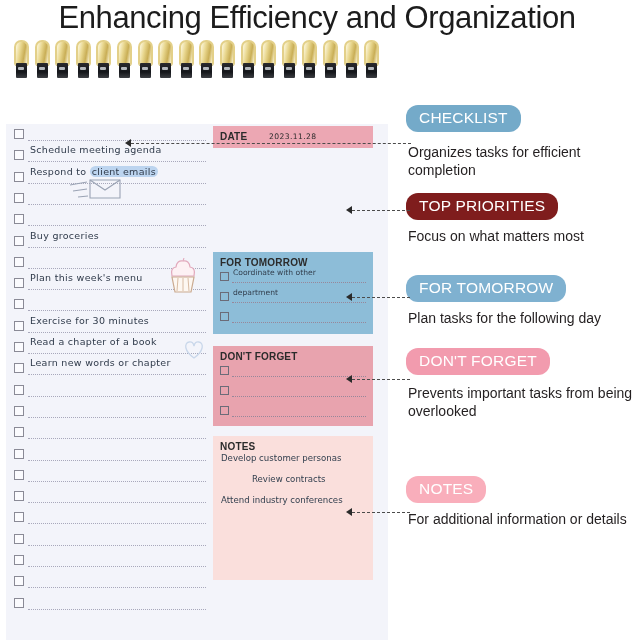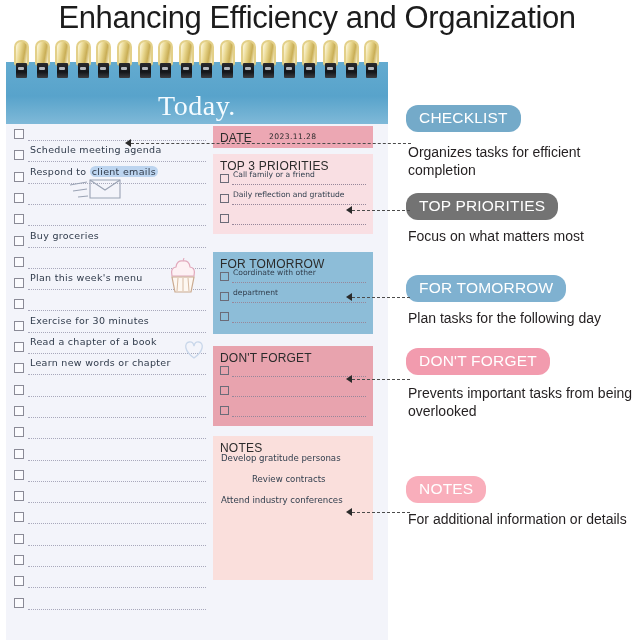--- a/index.html
+++ b/index.html
@@ -82,21 +82,21 @@
   .hand .hl-pink { background: #f3c9d8; border-radius: 6px; padding: 0 2px; }
 
   
   .doodle { position: absolute; pointer-events: none; }
 
   
   .rightcol { position: absolute; left: 207px; top: 2px; width: 168px; height: 512px; }
   .panel { position: absolute; left: 0; width: 160px; }
   .panel-title {
     position: absolute; left: 7px; top: 5px;
-    font-size: 12px; font-weight: 400; color: #2b2b2b; letter-spacing: 0.2px;
+    font-size: 10px; font-weight: 700; color: #2b2b2b; letter-spacing: 0.2px;
   }
   .panel-date-val {
     position: absolute; left: 56px; top: 6px;
     font-family: "DejaVu Sans", sans-serif;
     font-size: 7.6px; color: #2b2b2b; letter-spacing: .4px;
   }
   .p-row { position: absolute; left: 7px; width: 146px; height: 18px; }
   .p-box {
     position: absolute; left: 0; top: 2px; width: 8.5px; height: 8.5px;
     border: 1.2px solid #6b6b78; background: transparent;
@@ -141,23 +141,20 @@
 </style>
 </head>
 <body>
 
 <div id="stage">
 
   <div class="page-title">Enhancing Efficiency and Organization</div>
 
   <div class="notepad">
 
-    <div class="pad-header">
-      <div class="pad-header-title">Today.</div>
-    </div>
 
     <div class="spiral" id="spiral">
         <div class="ring" style="left: 0px;">
           <div class="wire"></div>
           <div class="clip"></div>
         </div>
         <div class="ring" style="left: 20.6px;">
           <div class="wire"></div>
           <div class="clip"></div>
         </div>
@@ -348,37 +345,20 @@
 
       <svg class="doodle" style="left:176px; top:214px;" width="24" height="22" viewBox="0 0 24 22">
         <path d="M12 20 C2 13 2 5 7 4 Q11 3 12 8 Q13 3 17 4 C22 5 22 13 12 20 Z" fill="none" stroke="#c9d7ea" stroke-width="1.3"></path>
       </svg>
 
       <div class="rightcol" id="rightcol">
           <div class="panel" style="top: 0px; height: 22px; background: rgb(236, 167, 179);">
             <div class="panel-title">DATE</div>
             <div class="panel-date-val">2023.11.28</div>
           </div>
-          <div class="panel" style="top: 28px; height: 80px; background: rgb(249, 223, 227);">
-            <div class="panel-title">TOP 3 PRIORITIES</div>
-            <div class="p-row" style="top: 18px;">
-              <div class="p-box"></div>
-              <div class="p-line"></div>
-              <div class="p-hand">Call family or a friend</div>
-            </div>
-            <div class="p-row" style="top: 38px;">
-              <div class="p-box"></div>
-              <div class="p-line"></div>
-              <div class="p-hand">Daily reflection and gratitude</div>
-            </div>
-            <div class="p-row" style="top: 58px;">
-              <div class="p-box"></div>
-              <div class="p-line"></div>
-            </div>
-          </div>
           <div class="panel" style="top: 126px; height: 82px; background: rgb(141, 189, 216);">
             <div class="panel-title">FOR TOMORROW</div>
             <div class="p-row" style="top: 38px;">
               <div class="p-box"></div>
               <div class="p-line"></div>
               <div class="p-hand">department</div>
             </div>
             <div class="p-row" style="top: 18px;">
               <div class="p-box"></div>
               <div class="p-line"></div>
@@ -399,32 +379,32 @@
               <div class="p-box"></div>
               <div class="p-line"></div>
             </div>
             <div class="p-row" style="top: 58px;">
               <div class="p-box"></div>
               <div class="p-line"></div>
             </div>
           </div>
           <div class="panel" style="top: 310px; height: 144px; background: rgb(250, 223, 220);">
             <div class="panel-title">NOTES</div>
-            <div class="notes-hand" style="top: 17px;">Develop gratitude personas</div>
+            <div class="notes-hand" style="top: 17px;">Develop customer personas</div>
             <div class="notes-hand" style="top: 38px; padding-left: 31px;">Review contracts</div>
             <div class="notes-hand" style="top: 59px;">Attend industry conferences</div>
           </div>
         </div>
 
     </div>
   </div>
 
   <div id="callouts">
       <div class="callout" style="left: 406px; top: 105px;"><span class="pill" style="background: rgb(116, 170, 201);">CHECKLIST</span><div class="desc" style="top: 38px;">Organizes tasks for efficient completion</div></div>
-      <div class="callout" style="left: 406px; top: 193px;"><span class="pill" style="background: #737373;">TOP PRIORITIES</span><div class="desc" style="top: 34px;">Focus on what matters most</div></div>
+      <div class="callout" style="left: 406px; top: 193px;"><span class="pill" style="background: #7f1d1d;">TOP PRIORITIES</span><div class="desc" style="top: 34px;">Focus on what matters most</div></div>
       <div class="callout" style="left: 406px; top: 275px;"><span class="pill" style="background: rgb(127, 177, 208);">FOR TOMORROW</span><div class="desc" style="top: 34px;">Plan tasks for the following day</div></div>
       <div class="callout" style="left: 406px; top: 348px;"><span class="pill" style="background: rgb(242, 155, 174);">DON'T FORGET</span><div class="desc" style="top: 36px;">Prevents important tasks from being overlooked</div></div>
       <div class="callout" style="left: 406px; top: 476px;"><span class="pill" style="background: rgb(249, 174, 187);">NOTES</span><div class="desc" style="top: 34px;">For additional information or details</div></div>
     </div>
 
   <div id="connectors">
       <div class="conn" style="left: 131px; top: 143px; width: 280px;"></div>
       <div class="arrowhead" style="left: 125px; top: 139px;"></div>
       <div class="conn" style="left: 352px; top: 210px; width: 58px;"></div>
       <div class="arrowhead" style="left: 346px; top: 206px;"></div>

